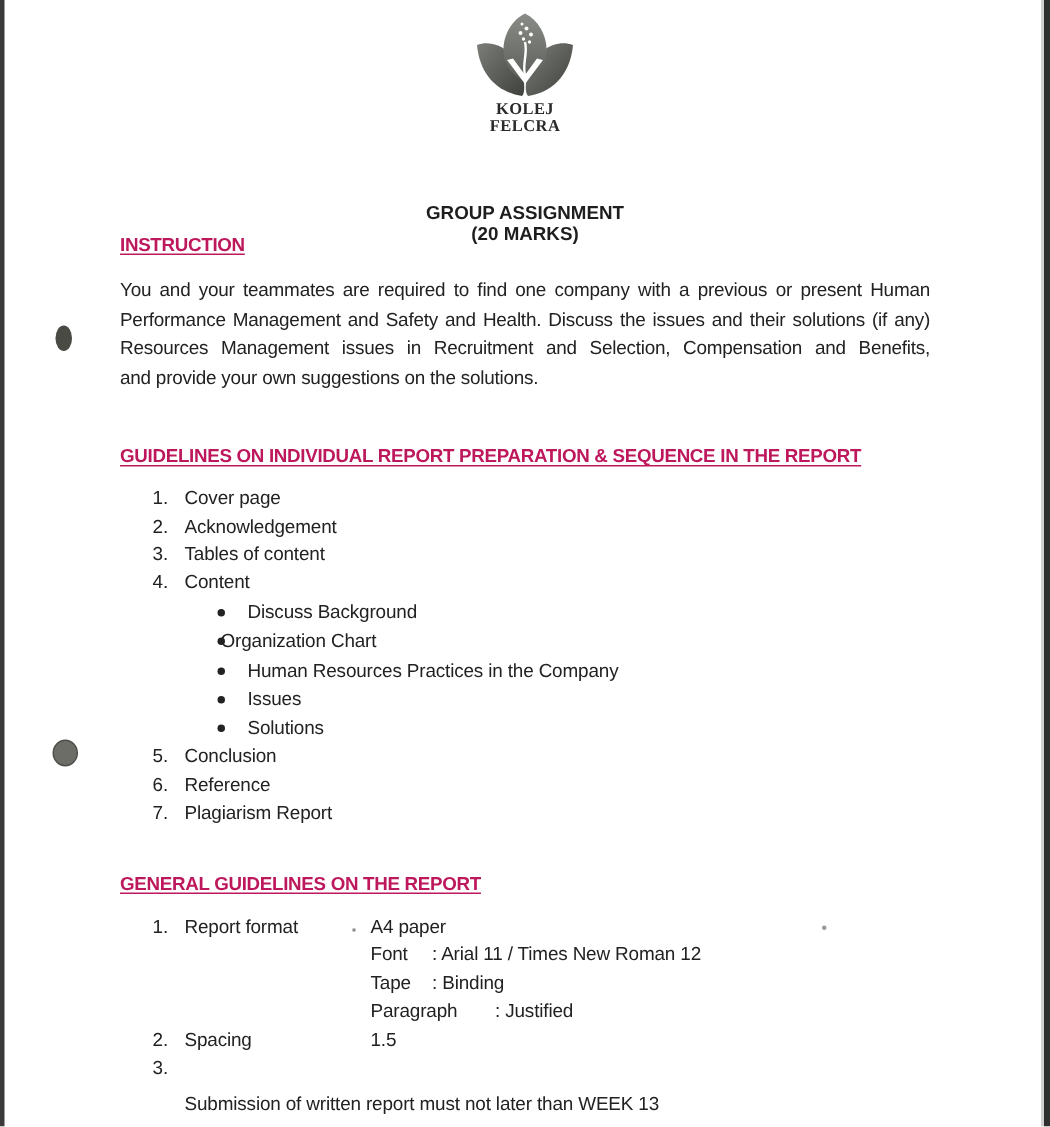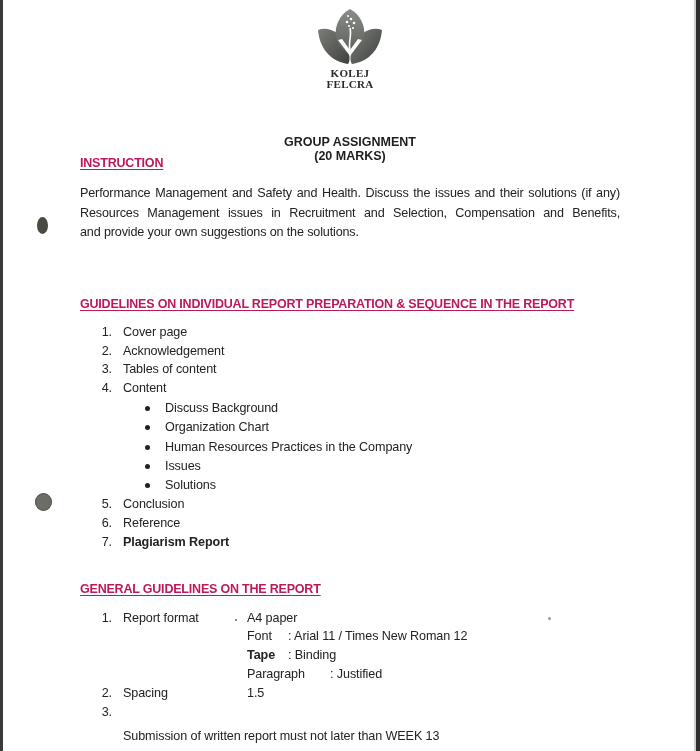--- a/index.html
+++ b/index.html
@@ -83,20 +83,21 @@
   <circle cx="34" cy="8" r="1" fill="#ffffff"></circle>
 </svg>
 <div class="logo-text" style="top:68px;">KOLEJ</div>
 <div class="logo-text" style="top:79px;">FELCRA</div>
 
 <div class="title" style="top:103px;margin-top:32px;">GROUP ASSIGNMENT</div>
 <div class="title" style="top:133px;margin-top:16px;">(20 MARKS)</div>
 
 <div class="heading" style="top:156px;">INSTRUCTION</div>
 <div class="para">
+  <div style="text-align-last: justify;">You and your teammates are required to find one company with a previous or present Human</div>
   <div style="text-align-last: justify;">Performance Management and Safety and Health. Discuss the issues and their solutions (if any)</div>
   <div style="text-align-last: justify;">Resources Management issues in Recruitment and Selection, Compensation and Benefits,</div>
   <div class="last">and provide your own suggestions on the solutions.</div>
 </div>
 
 <div class="gray-dot1"></div>
 
 <div class="heading" style="top:297px;">GUIDELINES ON INDIVIDUAL REPORT PREPARATION &amp; SEQUENCE IN THE REPORT</div>
 
 <div class="line" style="top:324px; left:0;">
@@ -115,21 +116,21 @@
   <span class="num" style="left:92px;">4.</span>
   <span class="txt" style="left:123px;">Content</span>
 </div>
 
 <div class="line" style="top:400px; left:0;">
   <span class="bullet-dot" style="left:145px; top:6px;"></span>
   <span class="txt" style="left:165px;">Discuss Background</span>
 </div>
 <div class="line" style="top:419px; left:0;">
   <span class="bullet-dot" style="left:145px; top:6px;"></span>
-  <span class="txt" style="left:165px;text-align:center;">Organization Chart</span>
+  <span class="txt" style="left:147px;text-align:center;">Organization Chart</span>
 </div>
 <div class="line" style="top:439px; left:0;">
   <span class="bullet-dot" style="left:145px; top:6px;"></span>
   <span class="txt" style="left:165px;">Human Resources Practices in the Company</span>
 </div>
 <div class="line" style="top:458px; left:0;">
   <span class="bullet-dot" style="left:145px; top:6px;"></span>
   <span class="txt" style="left:165px;">Issues</span>
 </div>
 <div class="line" style="top:477px; left:0;">
@@ -142,39 +143,39 @@
 <div class="line" style="top:496px; left:0;">
   <span class="num" style="left:92px;">5.</span>
   <span class="txt" style="left:123px;">Conclusion</span>
 </div>
 <div class="line" style="top:515px; left:0;">
   <span class="num" style="left:92px;">6.</span>
   <span class="txt" style="left:123px;">Reference</span>
 </div>
 <div class="line" style="top:534px; left:0;">
   <span class="num" style="left:92px;">7.</span>
-  <span class="txt" style="left:123px;font-weight:bold;">Plagiarism Report</span>
+  <span class="txt" style="left:123px;">Plagiarism Report</span>
 </div>
 
 <div class="heading" style="top:582px;">GENERAL GUIDELINES ON THE REPORT</div>
 
 <div class="line" style="top:610px; left:0;">
   <span class="num" style="left:92px;">1.</span>
   <span class="txt" style="left:123px;">Report format</span>
   <span class="txt" style="left:247px;">A4 paper</span>
 </div>
 <div class="tiny-dot"></div>
 <div class="speck"></div>
 
 <div class="line" style="top:628px; left:0;">
   <span class="txt" style="left:247px;">Font</span>
   <span class="txt" style="left:288px;">: Arial 11 / Times New Roman 12</span>
 </div>
 <div class="line" style="top:647px; left:0;">
-  <span class="txt" style="left:247px;font-weight:bold;">Tape</span>
+  <span class="txt" style="left:247px;">Tape</span>
   <span class="txt" style="left:288px;">: Binding</span>
 </div>
 <div class="line" style="top:666px; left:0;">
   <span class="txt" style="left:247px;">Paragraph</span>
   <span class="txt" style="left:330px;">: Justified</span>
 </div>
 
 <div class="line" style="top:685px; left:0;">
   <span class="num" style="left:92px;">2.</span>
   <span class="txt" style="left:123px;">Spacing</span>

